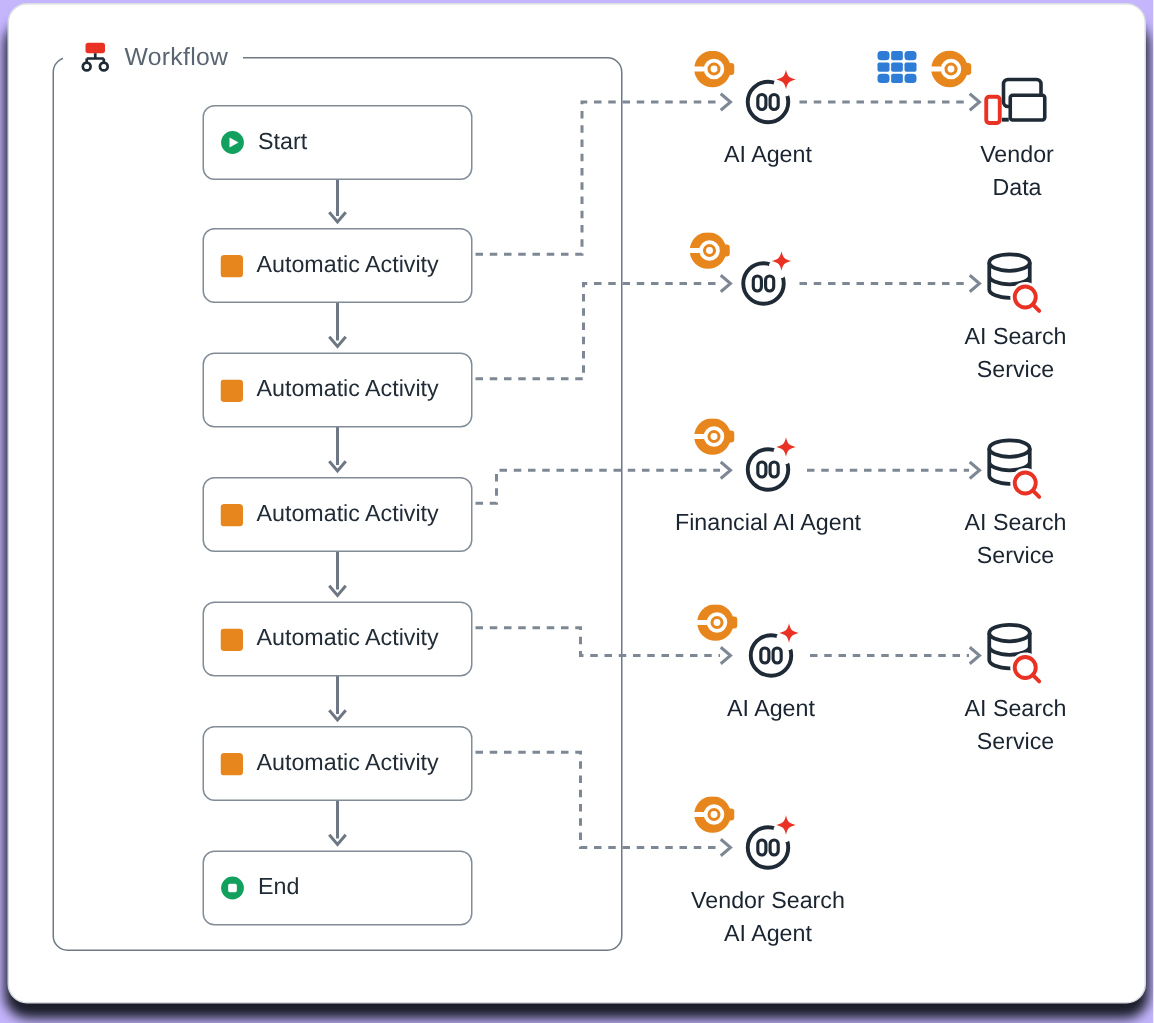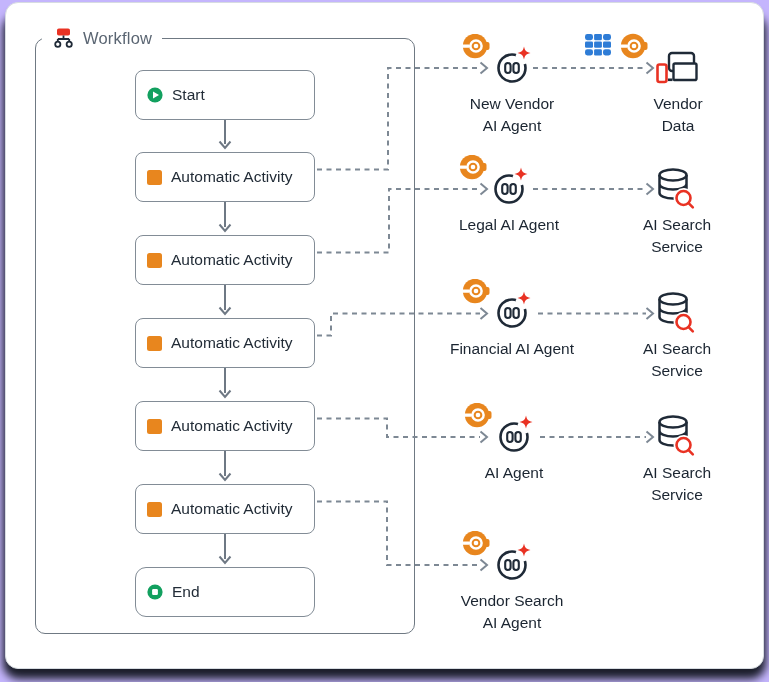--- a/index.html
+++ b/index.html
@@ -111,21 +111,21 @@
         <rect x="0" y="0" width="15" height="15" rx="2.5" fill="#e8861e"></rect>
       </svg>
     <span class="node-label">Automatic Activity</span>
   </div>
   <div class="node" style="top:484px;">
     <svg class="icon16" width="15" height="15" viewBox="0 0 15 15">
         <rect x="0" y="0" width="15" height="15" rx="2.5" fill="#e8861e"></rect>
       </svg>
     <span class="node-label">Automatic Activity</span>
   </div>
-  <div class="node" style="top:567px;border-radius:11px;">
+  <div class="node" style="top:567px;">
     <svg class="icon16" width="16" height="16" viewBox="0 0 16 16">
       <circle cx="8" cy="8" r="7.6" fill="#12a05f"></circle>
         <rect x="5.1" y="5.1" width="5.8" height="5.8" rx="1.2" fill="#fff"></rect>
     </svg>
     <span class="node-label">End</span>
   </div>
 
   <svg class="abs" style="left:460px;top:34px;" width="80" height="60" viewBox="0 0 80 60">
     <g>
       <rect x="24.5" y="8" width="5" height="8" rx="2" fill="#e8861e"></rect>
@@ -205,25 +205,21 @@
     <g>
       <circle cx="52" cy="34" r="13.5" stroke="#1f2a37" stroke-width="2.6" fill="#fff"></circle>
       <circle cx="62.5" cy="23.5" r="7" fill="#fff"></circle>
       <rect x="45.2" y="29" width="5.4" height="10" rx="2.7" stroke="#1f2a37" stroke-width="2.1" fill="none"></rect>
       <rect x="53.4" y="29" width="5.4" height="10" rx="2.7" stroke="#1f2a37" stroke-width="2.1" fill="none"></rect>
     </g>
     <path d="M64 12.5 C64.9 16.4 65.7 17.8 70.5 19 C65.7 20.2 64.9 21.6 64 25.5 C63.1 21.6 62.3 20.2 57.5 19 C62.3 17.8 63.1 16.4 64 12.5 Z" fill="#e93223"></path>
   </svg>
 
   <div class="lbl" style="left:412px;top:93px;">
-    <div>New Vendor</div>
       <div>AI Agent</div>
-  </div>
-  <div class="lbl" style="left:409px;top:214px;">
-    <div>Legal AI Agent</div>
   </div>
   <div class="lbl" style="left:412px;top:338px;">
     <div>Financial AI Agent</div>
   </div>
   <div class="lbl wide" style="left:399px;top:462px;">
       <div>AI Agent</div>
   </div>
   <div class="lbl" style="left:412px;top:590px;">
     <div>Vendor Search</div>
       <div>AI Agent</div>

